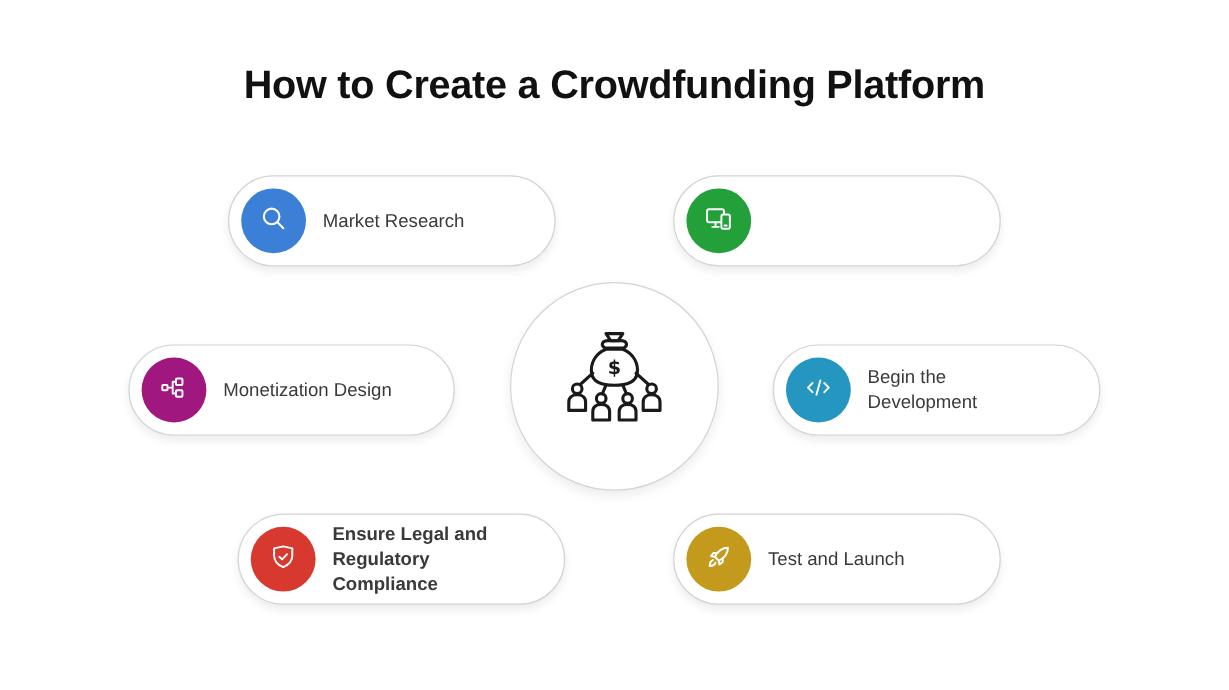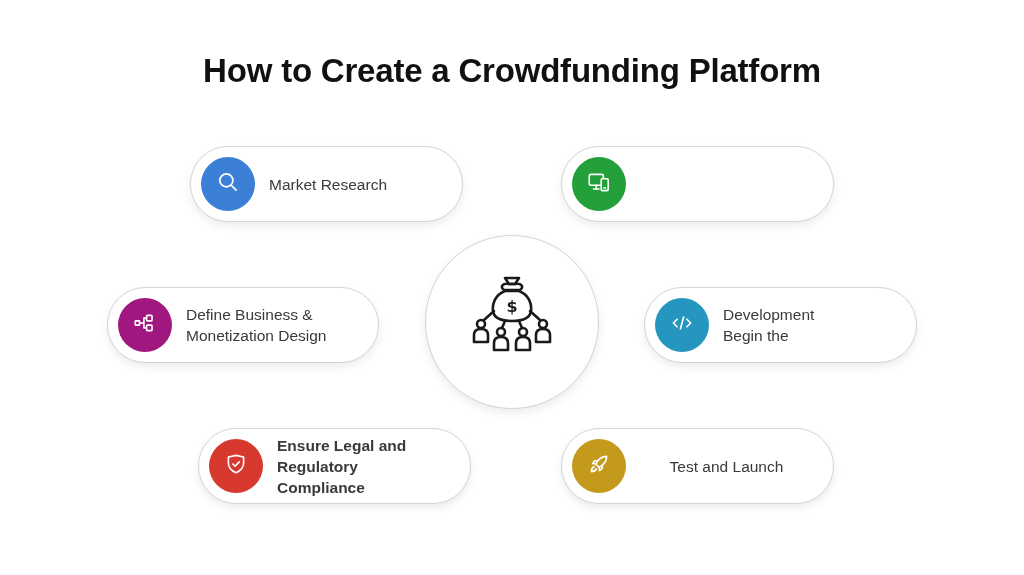--- a/index.html
+++ b/index.html
@@ -130,57 +130,56 @@
       <svg viewBox="0 0 24 24" fill="none" stroke="#ffffff" stroke-width="1.5" stroke-linejoin="round">
         <rect x="3" y="10" width="4" height="4" rx="0.6"></rect>
         <rect x="13.5" y="5" width="5" height="5" rx="0.8"></rect>
         <rect x="13.5" y="14" width="5" height="5" rx="0.8"></rect>
         <line x1="7" y1="12" x2="11" y2="12"></line>
         <polyline points="13.5,7.5 11,7.5 11,16.5 13.5,16.5"></polyline>
       </svg>
     </span>
   </div>
   <div class="label">
-    <span>Define Business &amp;</span>
     <span>Monetization Design</span>
   </div>
 </div>
 
 <div class="pill" style="left:644px; top:287px; width:273px;">
   <div class="icon-circle" style="background:#2496bf;">
     <span>
       <svg viewBox="0 0 24 24" fill="none" stroke="#ffffff" stroke-width="1.5" stroke-linecap="round" stroke-linejoin="round">
         <polyline points="7.5,8.5 4,12 7.5,15.5"></polyline>
         <polyline points="16.5,8.5 20,12 16.5,15.5"></polyline>
         <line x1="13.5" y1="6.5" x2="10.5" y2="17.5"></line>
       </svg>
     </span>
   </div>
   <div class="label">
+    <span>Begin the</span>
     <span>Development</span>
-    <span>Begin the</span>
   </div>
 </div>
 
 <div class="pill" style="left:198px; top:428px; width:273px;font-weight:bold;">
   <div class="icon-circle" style="background:#d8392f;">
     <span>
       <svg viewBox="0 0 24 24" fill="none" stroke="#ffffff" stroke-width="1.5" stroke-linecap="round" stroke-linejoin="round">
         <path d="M5 5.5 L12 4 L19 5.5 L19 11 C19 15.5 15.5 18.5 12 20 C8.5 18.5 5 15.5 5 11 Z"></path>
         <polyline points="9,12 11.2,14 15,10"></polyline>
       </svg>
     </span>
   </div>
   <div class="label">
     <span>Ensure Legal and</span>
     <span>Regulatory Compliance</span>
   </div>
 </div>
 
-<div class="pill" style="left:561px; top:428px; width:273px;text-align:center;">
+<div class="pill" style="left:561px; top:428px; width:273px;">
   <div class="icon-circle" style="background:#c49a1c;">
     <span>
       <svg viewBox="0 0 24 24" fill="none" stroke="#ffffff" stroke-width="1.5" stroke-linecap="round" stroke-linejoin="round">
         <path d="M19 5 C14.5 5 11 8 9 12 L12 15 C16 13 19 9.5 19 5 Z"></path>
         <path d="M9 12 L6 11.5 L8 9 L11 9"></path>
         <path d="M12 15 L12.5 18 L15 16 L15 13"></path>
         <path d="M7.5 14.5 C6 15 5 17 5 19 C7 19 9 18 9.5 16.5"></path>
       </svg>
     </span>
   </div>

